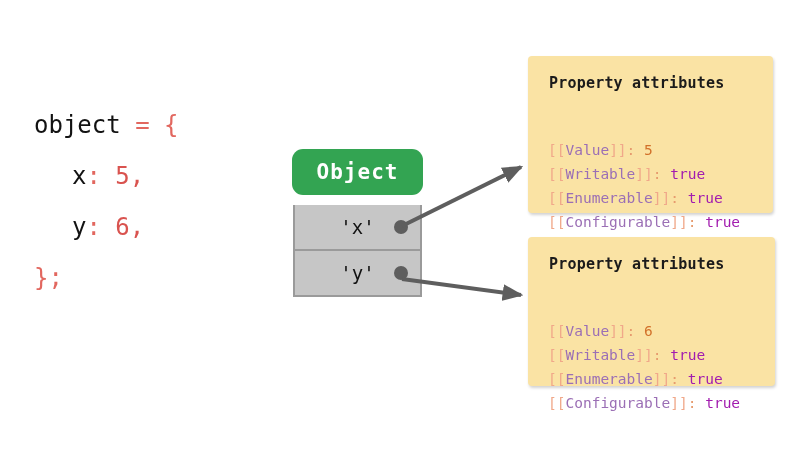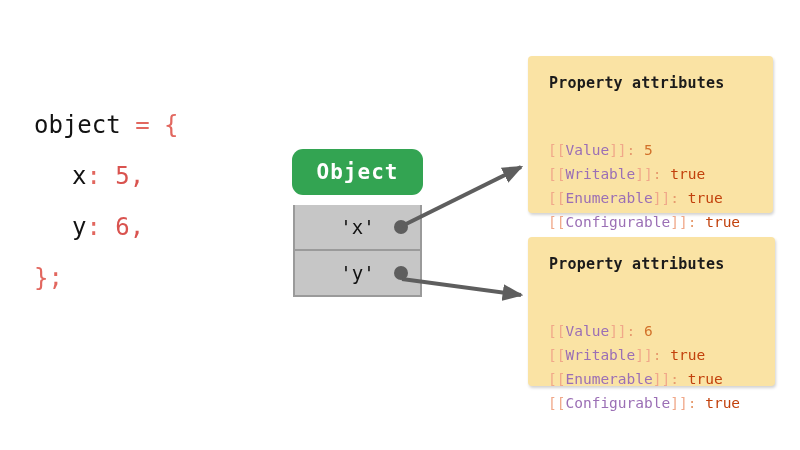--- a/index.html
+++ b/index.html
@@ -127,21 +127,21 @@
     font-family: "DejaVu Sans Mono", monospace;
     font-size: 14.5px;
     line-height: 24px;
     white-space: pre;
     margin-top: 24px;
   }
   .a-brk  { color: #f0a88a; }
   .a-name { color: #9b6fb5; }
   .a-colon{ color: #e69b6e; }
   .a-num  { color: #d2712a; }
-  .a-bool { color: #c2410c; }
+  .a-bool { color: #a21caf; }
 </style>
 </head>
 <body>
 
 <div id="canvas">
 
   <div id="code-block"><span class="ln"><span class="tok-plain">object</span><span class="tok-plain"> </span><span class="tok-punct">=</span><span class="tok-plain"> </span><span class="tok-punct">{</span></span><span class="ln"><span class="indent"></span><span class="tok-plain">x</span><span class="tok-punct">:</span><span class="tok-plain"> </span><span class="tok-num">5,</span></span><span class="ln"><span class="indent"></span><span class="tok-plain">y</span><span class="tok-punct">:</span><span class="tok-plain"> </span><span class="tok-num">6,</span></span><span class="ln"><span class="tok-punct">};</span></span></div>
 
   <div id="object-box">
     <div id="object-header">

